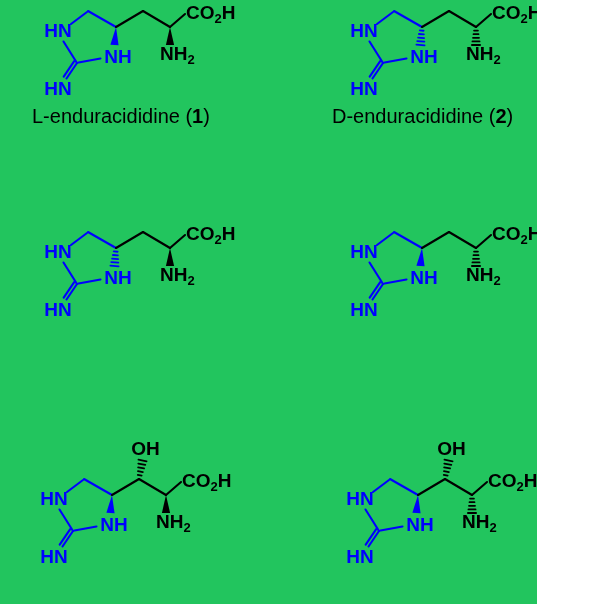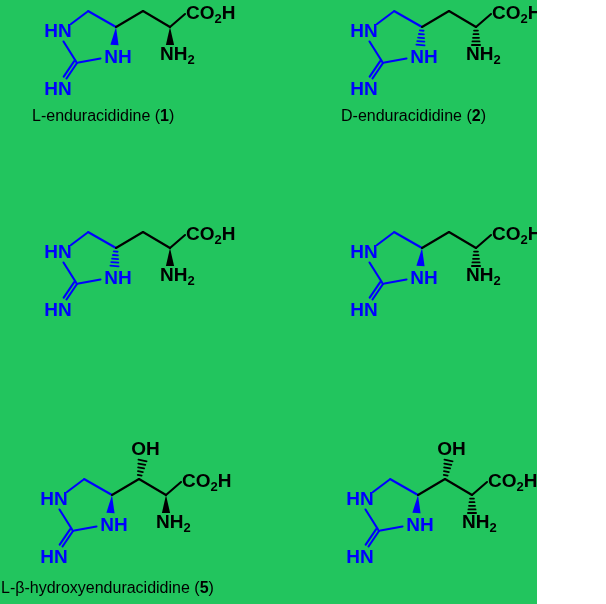--- a/index.html
+++ b/index.html
@@ -7,21 +7,21 @@
     position:relative;
     width:537px;height:604px;
     background:#22c55e;
     font-family:"Liberation Sans",sans-serif;
     overflow:hidden;
   }
   #structures-svg{position:absolute;left:0;top:0;}
   #structures-svg text{font-family:"Liberation Sans",sans-serif;}
   .mol-label{
     position:absolute;
-    font-size:16px;
+    font-size:20px;
     line-height:22px;
     color:#000000;
     white-space:nowrap;
   }
   .mol-label b{font-weight:bold;}
 </style>
 </head>
 <body>
 
 <div id="canvas">
@@ -163,19 +163,18 @@
         <text x="58" y="37" fill="#0000ff" font-size="19" font-weight="bold" text-anchor="middle">HN</text>
         <text x="118" y="63" fill="#0000ff" font-size="19" font-weight="bold" text-anchor="middle">NH</text>
         <text x="58" y="95" fill="#0000ff" font-size="19" font-weight="bold" text-anchor="middle">HN</text>
         <text x="186" y="19" fill="#000000" font-size="19" font-weight="bold" text-anchor="start"><tspan>CO</tspan><tspan dy="4" font-size="13">2</tspan><tspan dy="-4">H</tspan></text>
         <text x="160" y="60" fill="#000000" font-size="19" font-weight="bold" text-anchor="start"><tspan>NH</tspan><tspan dy="4" font-size="13">2</tspan></text>
       </g>
     </svg>
 
   <div class="mol-label" style="left:32px;top:105px"><span>L-enduracididine (</span><b>1</b><span>)</span></div>
 
-  <div class="mol-label" style="left:341px;top:105px"><span>D-enduracididine (</span><b>2</b><span>)</span></div>
+  <div class="mol-label" style="left:332px;top:105px"><span>D-enduracididine (</span><b>2</b><span>)</span></div>
 
 
 
-  <div class="mol-label" style="left:1px;top:577px"><span>L-β-hydroxyenduracididine (</span><b>5</b><span>)</span></div>
 
 </div>
 
 </body></html>

